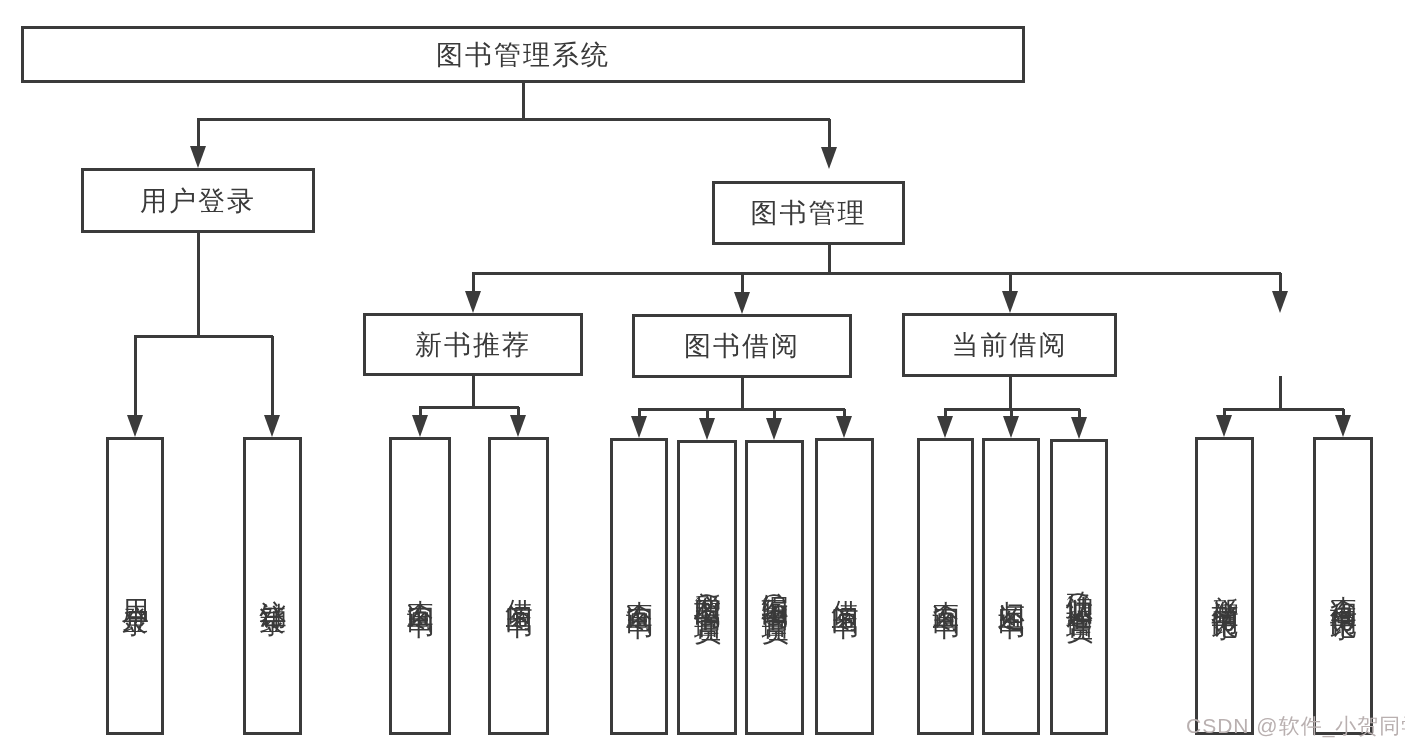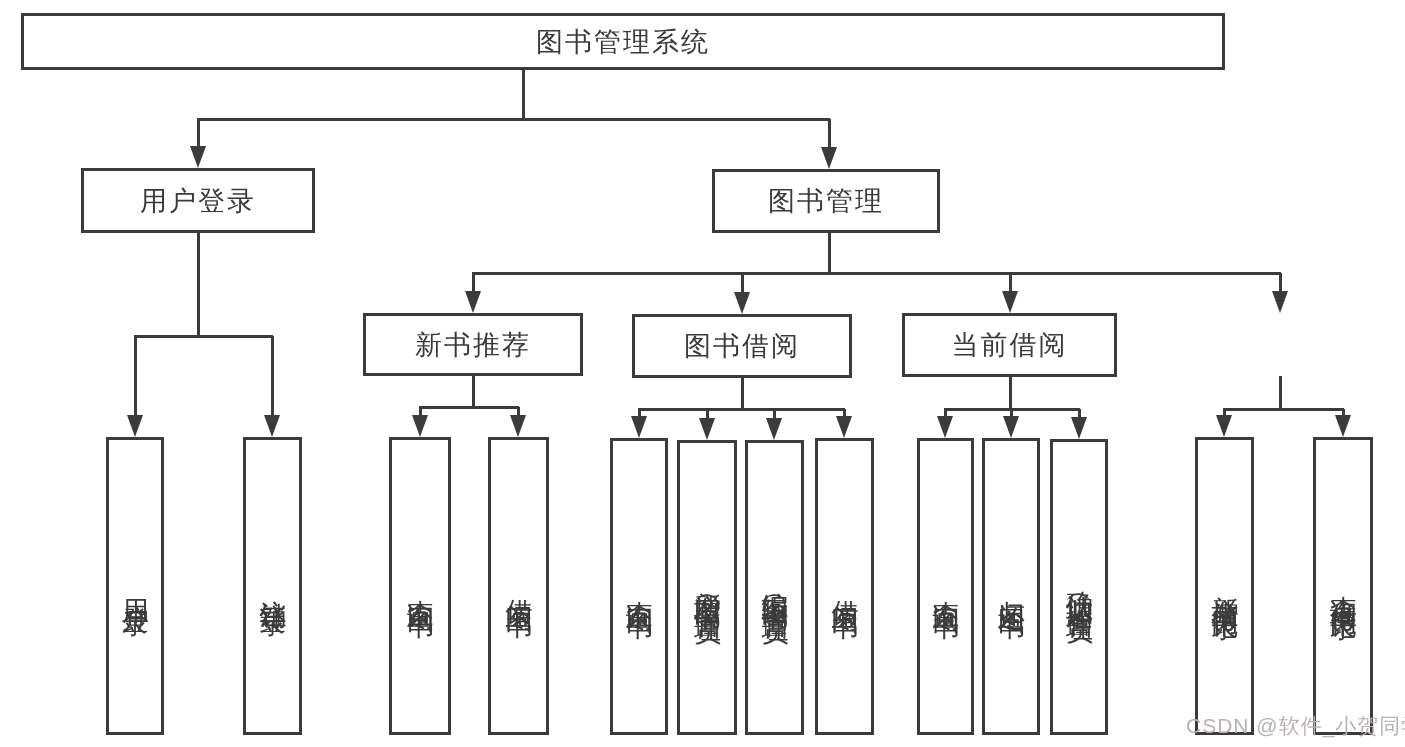--- a/index.html
+++ b/index.html
@@ -104,24 +104,24 @@
       <div class="arrow" style="border-top-color: rgb(59, 59, 59); left: 699px; top: 418px;"></div>
       <div class="arrow" style="border-top-color: rgb(59, 59, 59); left: 766px; top: 418px;"></div>
       <div class="arrow" style="border-top-color: rgb(59, 59, 59); left: 836px; top: 416px;"></div>
       <div class="arrow" style="border-top-color: rgb(59, 59, 59); left: 937px; top: 416px;"></div>
       <div class="arrow" style="border-top-color: rgb(59, 59, 59); left: 1003px; top: 416px;"></div>
       <div class="arrow" style="border-top-color: rgb(59, 59, 59); left: 1071px; top: 417px;"></div>
       <div class="arrow" style="border-top-color: rgb(59, 59, 59); left: 1216px; top: 415px;"></div>
       <div class="arrow" style="border-top-color: rgb(59, 59, 59); left: 1335px; top: 415px;"></div>
     </div>
 
-  <div class="node h" style="left:21px;top:13px;width:1204px;height:57px">图书管理系统</div>
+  <div class="node h" style="left:21px;top:26px;width:1004px;height:57px">图书管理系统</div>
 
   <div class="node h" style="left:81px;top:168px;width:234px;height:65px">用户登录</div>
-  <div class="node h" style="left:712px;top:169px;width:228px;height:64px">图书管理</div>
+  <div class="node h" style="left:712px;top:181px;width:193px;height:64px">图书管理</div>
 
   <div class="node h" style="left:363px;top:313px;width:220px;height:63px">新书推荐</div>
   <div class="node h" style="left:902px;top:313px;width:215px;height:64px">当前借阅</div>
   <div class="node h" style="left:632px;top:314px;width:220px;height:64px">图书借阅</div>
 
   <div class="node v" style="left:106px;top:437px;width:58px;height:298px">用户登录</div>
   <div class="node v" style="left:243px;top:437px;width:59px;height:298px">注销登录</div>
 
   <div class="node v" style="left:389px;top:437px;width:62px;height:298px">查询图书</div>
   <div class="node v" style="left:488px;top:437px;width:61px;height:298px">借阅图书</div>

